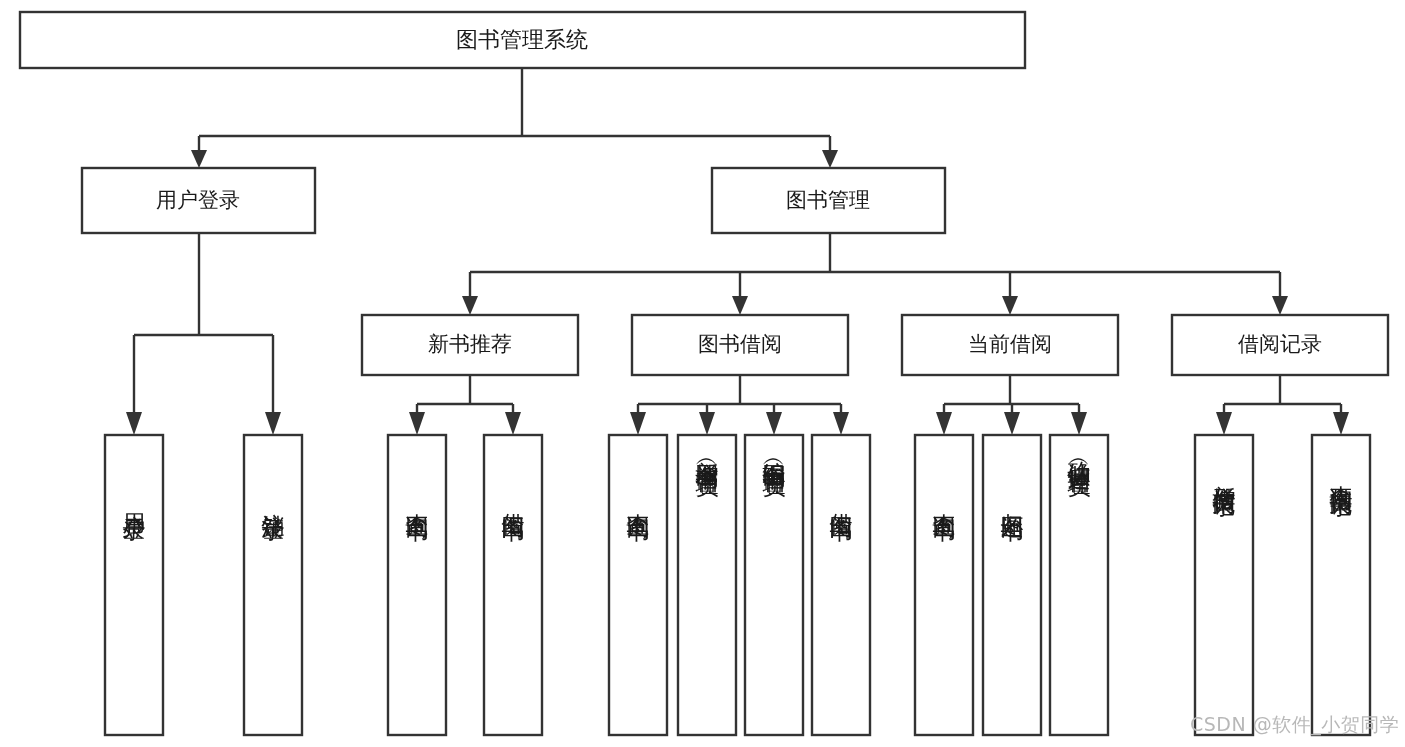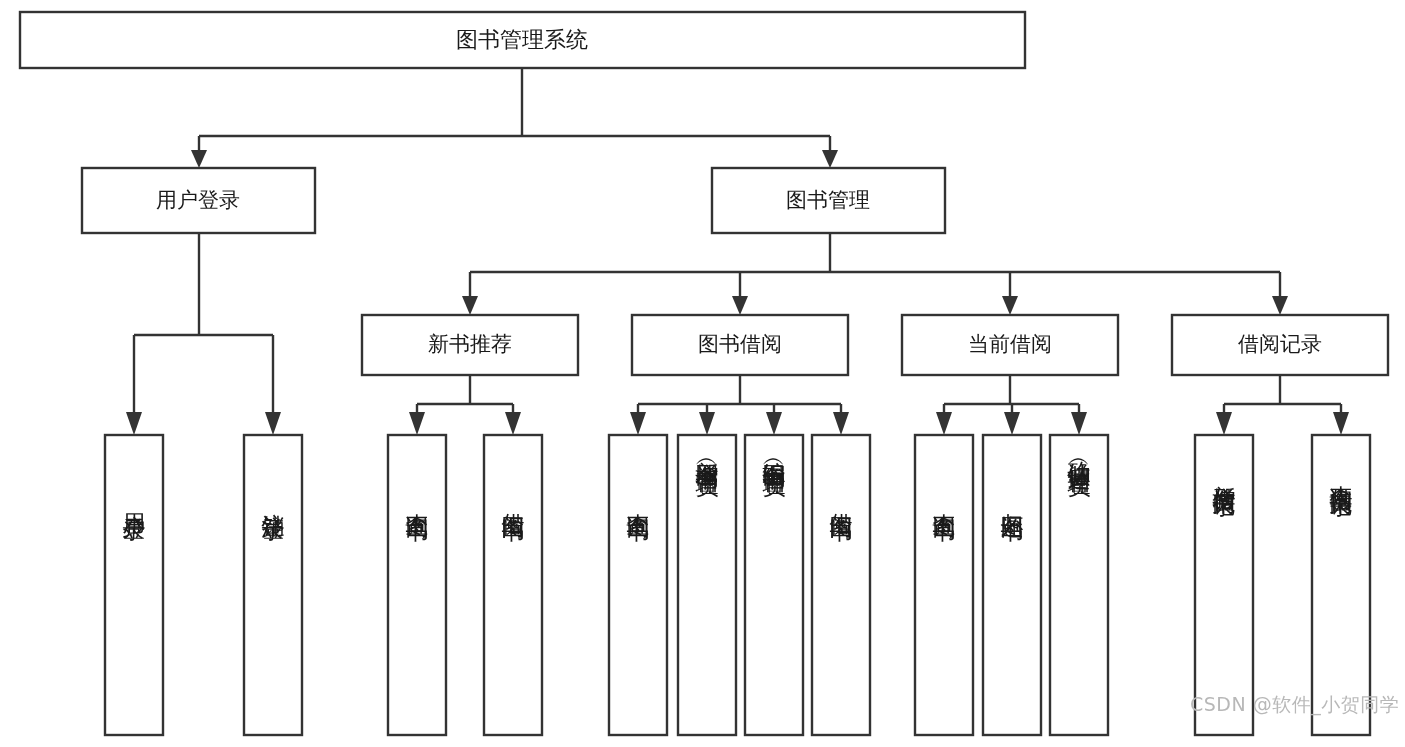--- a/index.html
+++ b/index.html
@@ -66,21 +66,21 @@
     font-family: "DejaVu Sans", "Liberation Sans", sans-serif;
     font-size: 23px;
     line-height: 1.08;
     letter-spacing: 2px;
     color: #1a1a1a;
     white-space: nowrap;
   }
   .watermark {
     position: absolute;
     left: 1190px;
-    top: 692px;
+    top: 712px;
     font-family: "DejaVu Sans", "Liberation Sans", sans-serif;
     font-size: 19px;
     color: #b8b8b8;
     white-space: nowrap;
     letter-spacing: 0.5px;
   }
 </style>
 </head>
 <body>
 

